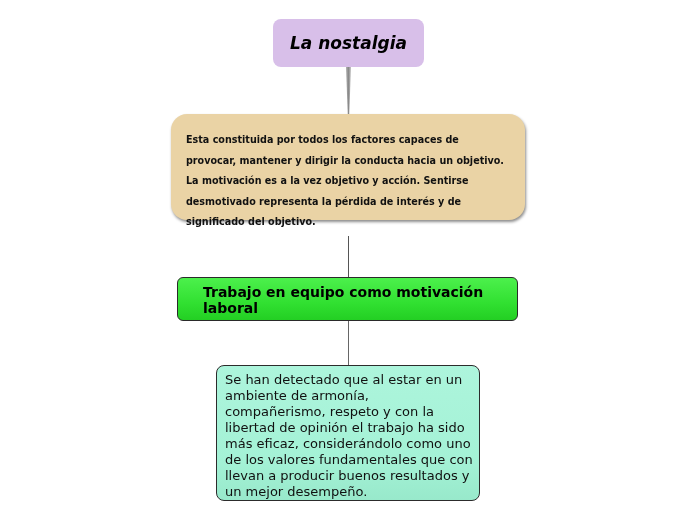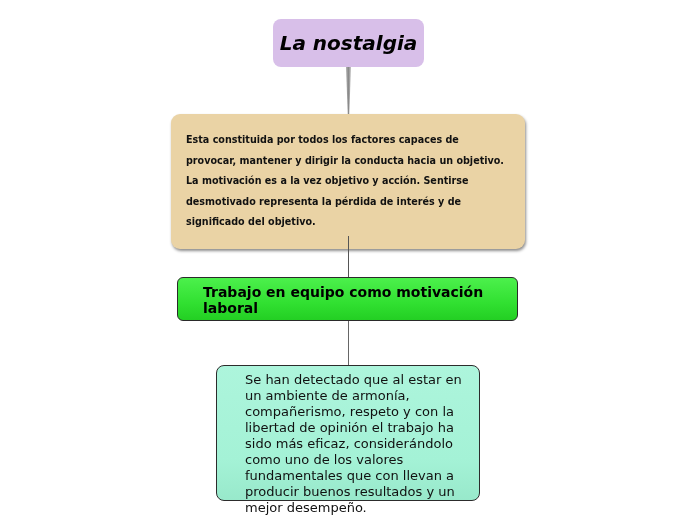--- a/index.html
+++ b/index.html
@@ -29,40 +29,40 @@
       height: 48px;
       background: #d8bfe9;
       border-radius: 8px;
       display: flex;
       align-items: center;
       justify-content: center;
     }
     #root-node .title {
       font-weight: bold;
       font-style: italic;
-      font-size: 20px;
+      font-size: 17px;
       color: #000;
     }
     
     #conn-1 {
       left: 346px;
       top: 67px;
       width: 5px;
       height: 47px;
       background: linear-gradient(to right, #b0b0b0, #8a8a8a 50%, #c4c4c4);
       clip-path: polygon(0 0, 100% 0, 65% 100%, 35% 100%);
     }
     
     #definition-node {
       left: 171px;
       top: 114px;
       width: 354px;
-      height: 135px;
+      height: 106px;
       background: #ead3a5;
-      border-radius: 9px;
+      border-radius: 16px;
       box-shadow: 1px 2px 3px rgba(0,0,0,0.45);
       padding: 16px 14px 0 15px;
     }
     #definition-node .text {
       font-weight: bold;
       font-size: 9.6px;
       line-height: 20.5px;
       color: #111;
     }
     #conn-2 {
@@ -104,21 +104,20 @@
       height: 136px;
       background: linear-gradient(to bottom, #adf5dc 0%, #a4f2d6 70%, #98e9cb 100%);
       border: 1px solid #2c2c2c;
       border-radius: 8px;
       padding: 6px 6px 0 8px;
     }
     #detail-node .text {
       font-size: 13px;
       line-height: 16px;
       color: #111;
-      margin-left: 20px;
     }
   </style>
 </head>
 <body>
 
 <div class="node" id="root-node">
   <span class="title">La nostalgia</span>
 </div>
 
 <div class="connector" id="conn-1"></div>

